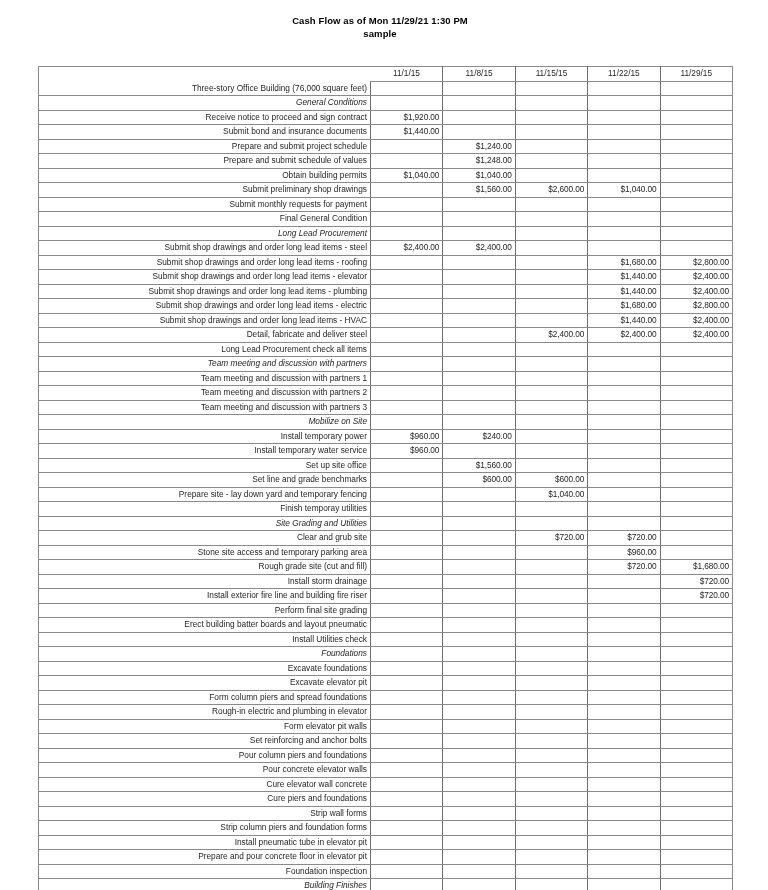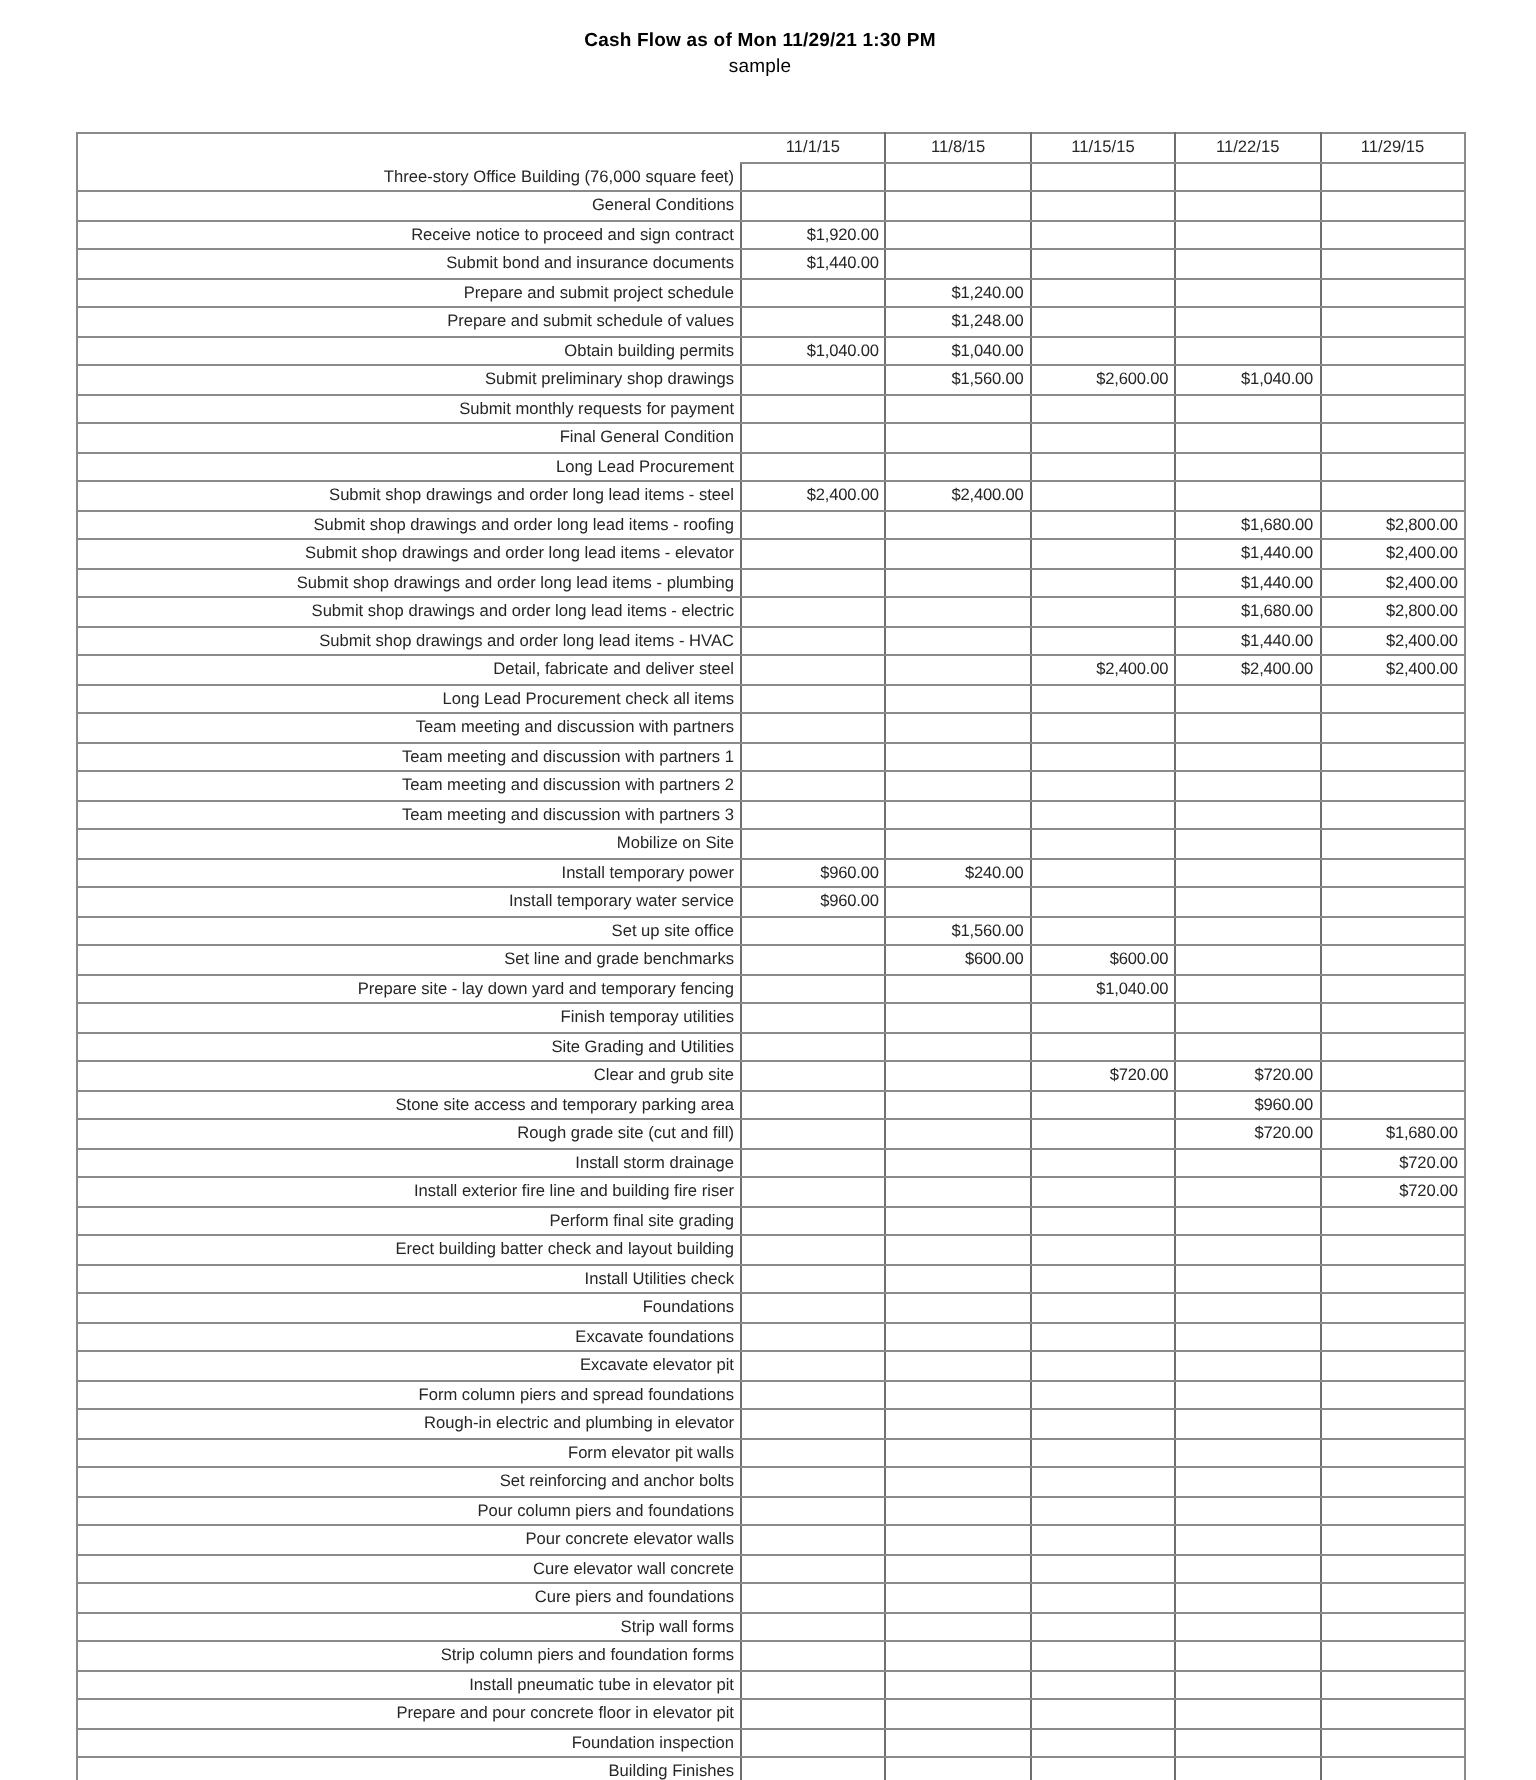--- a/index.html
+++ b/index.html
@@ -27,21 +27,21 @@
     line-height: 13px;
   }
   .title-line {
     font-size: 9.5px;
     font-weight: bold;
     letter-spacing: 0.1px;
     color: #000000;
     white-space: nowrap;
   }
   .title-line.sub {
-    font-weight: normal;
+    font-weight: bold;
   }
 
   
   .table-wrap {
     position: absolute;
     left: 38px;
     top: 66px;
     width: 694px;
   }
   table.cashflow {
@@ -97,21 +97,21 @@
     text-align: right;
   }
   td.val {
     text-align: right;
     font-size: 8.3px;
     letter-spacing: -0.1px;
   }
 
   
   .lvl1 { padding-left: 18px; }
-  .lvl2 { padding-left: 29px; }
+  .lvl2 { padding-left: 29px; font-style: italic; }
   .lvl3 { padding-left: 41px; }
 </style>
 </head>
 <body>
 
 <div id="page">
 
   <div class="title-block">
     <div class="title-line">Cash Flow as of Mon 11/29/21 1:30 PM</div>
     <div class="title-line sub">sample</div>
@@ -428,21 +428,21 @@
           </tr>
           <tr>
             <td class="task lvl3">Perform final site grading</td>
             <td class="val"></td>
             <td class="val"></td>
             <td class="val"></td>
             <td class="val"></td>
             <td class="val"></td>
           </tr>
           <tr>
-            <td class="task lvl3">Erect building batter check and layout building</td>
+            <td class="task lvl3">Erect building batter boards and layout pneumatic</td>
             <td class="val"></td>
             <td class="val"></td>
             <td class="val"></td>
             <td class="val"></td>
             <td class="val"></td>
           </tr>
           <tr>
             <td class="task lvl3">Install Utilities check</td>
             <td class="val"></td>
             <td class="val"></td>

